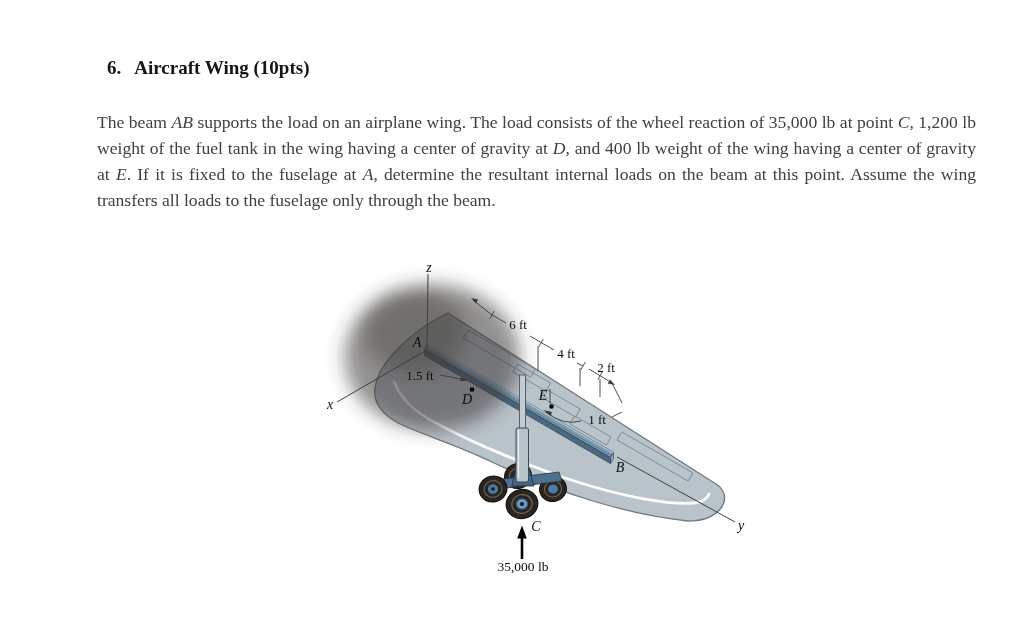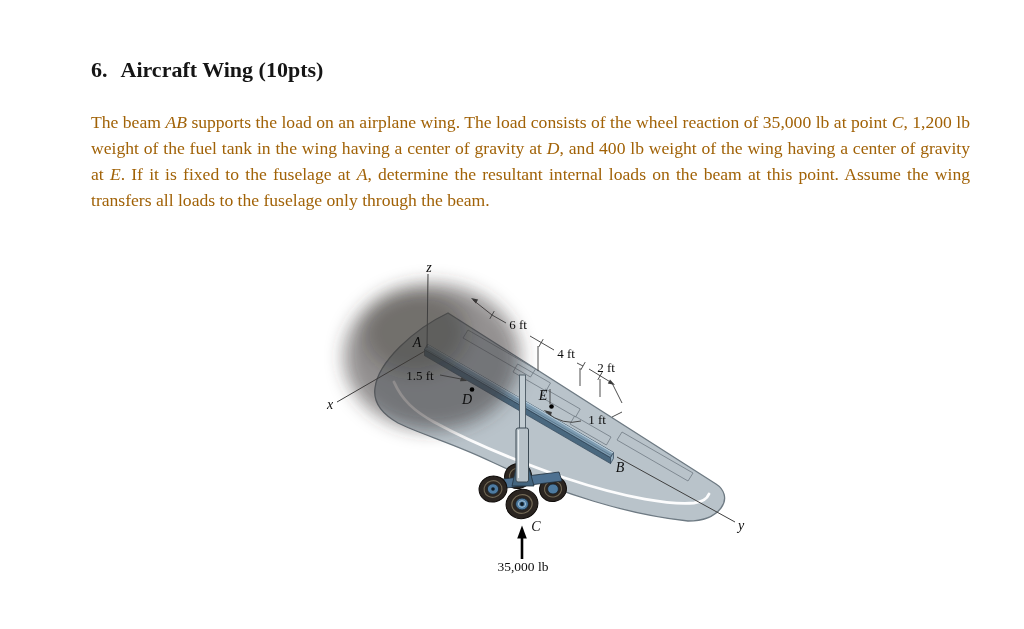--- a/index.html
+++ b/index.html
@@ -1,21 +1,21 @@
 <!DOCTYPE html>
 <html><head>
 <meta charset="utf-8">
 <style>
   html,body{margin:0;padding:0;background:#ffffff;}
   .page{position:relative;width:1024px;height:629px;background:#ffffff;overflow:hidden;
         font-family:"Liberation Serif",serif;color:#111;}
-  .title{position:absolute;left:91px;top:57px;font-size:22px;font-weight:bold;color:#151515;}
+  .title{position:absolute;left:107px;top:57px;font-size:19px;font-weight:bold;color:#151515;}
   .title .num{margin-right:13px;}
-  .body-text{position:absolute;left:91px;top:109px;width:879px;font-size:17.6px;
-             line-height:26px;text-align:justify;color:#a16207;}
+  .body-text{position:absolute;left:97px;top:109px;width:879px;font-size:17.6px;
+             line-height:26px;text-align:justify;color:#404040;}
   .var{font-style:italic;}
   svg.figure{position:absolute;left:290px;top:240px;}
   text.fl{font-family:"Liberation Serif",serif;font-size:13px;fill:#0d0d0d;text-anchor:middle;}
   text.it{font-style:italic;font-size:14px;}
   .thin{stroke:#3f3f3f;stroke-width:1;fill:none;}
   .dimline{stroke:#3a3a3a;stroke-width:0.9;fill:none;}
   .panel{stroke:#78828b;stroke-width:0.9;fill:none;}
 </style>
 </head>
 <body>

